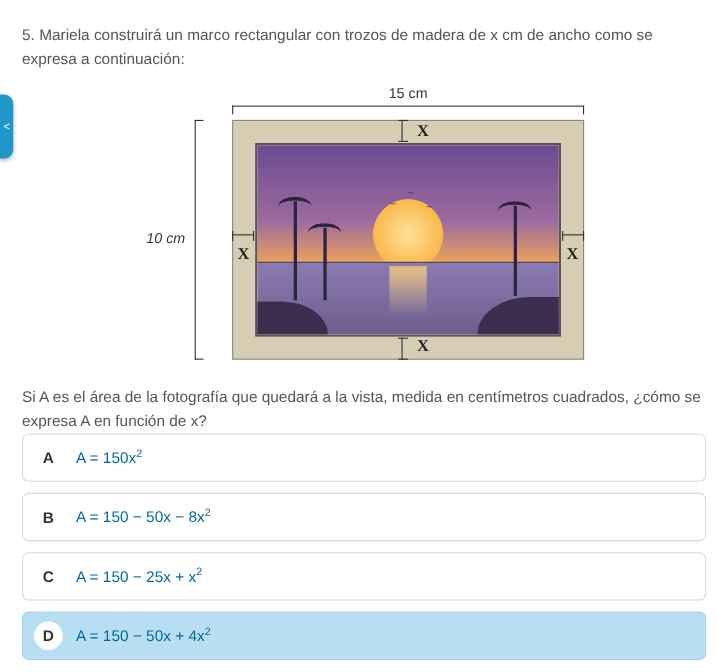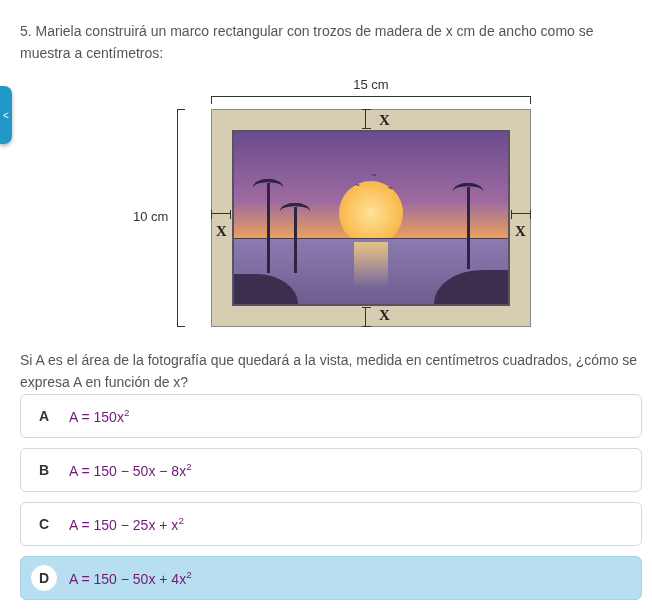--- a/index.html
+++ b/index.html
@@ -5,29 +5,29 @@
   * { box-sizing: border-box; margin: 0; padding: 0; }
   body { font-family: Arial, Helvetica, sans-serif; font-size: 14px; color: #555; background: #fff; width: 652px; position: relative; padding: 20px 10px 10px 20px; }
   .side-tab { position: absolute; left: 0; top: 86px; width: 12px; height: 58px; background: #2196c9; border-radius: 0 8px 8px 0; display:flex; align-items:center; justify-content:center; color:#fff; font-size:10px; box-shadow: 0 2px 4px rgba(0,0,0,0.3); }
   .question-text { line-height: 1.6; margin-bottom: 12px; }
   .figure-wrap { display:flex; justify-content:center; margin: 4px 0 12px 0; align-items: flex-end; }
   .follow-text { line-height: 1.6; }
   .options { display:flex; flex-direction:column; gap:10px; }
   .option { border:1px solid #d8d8d8; border-radius:6px; padding:8px 10px; display:flex; align-items:center; gap:12px; background:#fff; cursor:pointer; }
   .option.selected { background:#b7def1; border-color:#a7d3ea; }
   .opt-letter { width:26px; height:26px; border-radius:13px; background:#fff; display:flex; align-items:center; justify-content:center; font-weight:bold; color:#333; border:1px solid #fff; flex:0 0 26px; }
-  .opt-text { color:#701a75; }
+  .opt-text { color:#0369a1; }
   sup { font-size: 0.7em; vertical-align: super; }
   
   .fig { position:relative; width:400px; height:260px; }
   .top-dim { position:absolute; top:0; left:80px; width:320px; text-align:center; font-size:13px; color:#333; }
   .top-dim .line { height:8px; border-left:1px solid #333; border-right:1px solid #333; border-top:1px solid #333; margin-top:4px; }
   .left-dim { position:absolute; left:46px; top:32px; height:218px; text-align:center; }
   .left-dim .line { width:8px; height:218px; border-top:1px solid #333; border-bottom:1px solid #333; border-left:1px solid #333; display:inline-block; }
-  .left-dim .lbl { position:absolute; left:-44px; top:100px; font-size:13px; color:#333; white-space:nowrap; }
+  .left-dim .lbl { position:absolute; left:-44px; top:100px; font-size:13px; color:#333; white-space:nowrap;font-style:italic; }
   .frame { position:absolute; left:80px; top:32px; width:320px; height:218px; background:#d6cdb2; border:1px solid #888; }
   .photo { position:absolute; left:20px; top:20px; right:20px; bottom:20px; border:2px solid #5a5260; overflow:hidden; }
   .sky1 { position:absolute; inset:0; background: linear-gradient(#6b4b8f 0%, #9d6aa0 40%, #e9a25b 62%, #f6c97a 72%); }
   .sea { position:absolute; left:0; right:0; bottom:0; height:38%; background:linear-gradient(#8b7bb0, #6e5e8f); border-top:1px solid #47395c; }
   .sun { position:absolute; left:50%; bottom:34%; width:64px; height:64px; margin-left:-32px; border-radius:50%; background:radial-gradient(circle at 50% 50%, #ffe29a 0%, #f9b84a 70%); }
   .reflect { position:absolute; left:50%; bottom:10%; width:34px; margin-left:-17px; height:26%; background:linear-gradient(rgba(252,210,120,0.8), rgba(252,210,120,0)); }
   .hill-l { position:absolute; left:-6px; bottom:0; width:70px; height:30px; background:#3c2e4f; border-radius:0 60% 0 0 / 0 100% 0 0; }
   .hill-r { position:absolute; right:-6px; bottom:0; width:80px; height:34px; background:#3c2e4f; border-radius:60% 0 0 0 / 100% 0 0 0; }
   .palm { position:absolute; bottom:18%; width:3px; background:#2e2340; }
   .palm::before, .palm::after { content:""; position:absolute; top:-4px; left:-14px; width:30px; height:14px; border-top:3px solid #2e2340; border-radius:50% 50% 0 0; }
@@ -57,21 +57,21 @@
   .xlab-left { position:absolute; left:85px; top:146px; }
   .xlab-right { position:absolute; left:384px; top:146px; }
 </style>
 </head>
 <body>
 
 <div class="side-tab">&lt;</div>
 
 <p class="question-text">
   <span>5.</span>
-  <span>Mariela construirá un marco rectangular con trozos de madera de x cm de ancho como se muestra a centímetros:</span>
+  <span>Mariela construirá un marco rectangular con trozos de madera de x cm de ancho como se expresa a continuación:</span>
 </p>
 
 <div class="figure-wrap">
   <div class="fig">
     <div class="top-dim">
       <span>15 cm</span>
       <div class="line"></div>
     </div>
     <div class="left-dim">
       <span class="lbl">10 cm</span>

